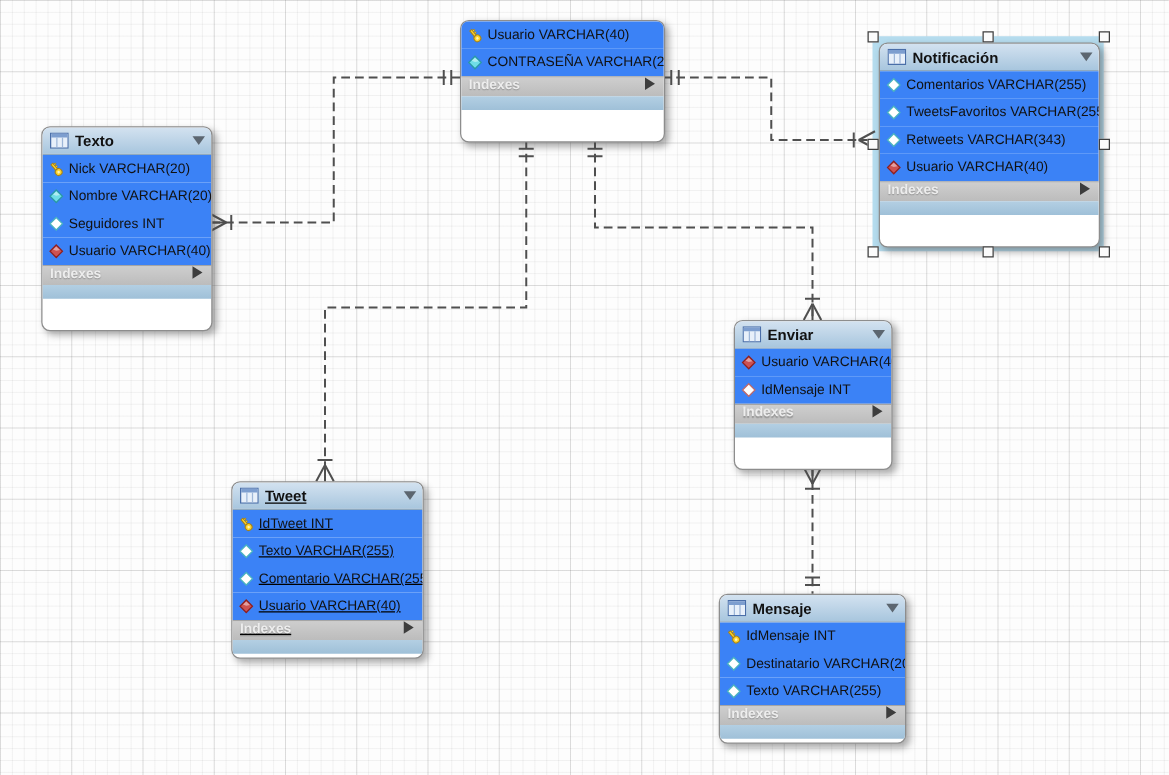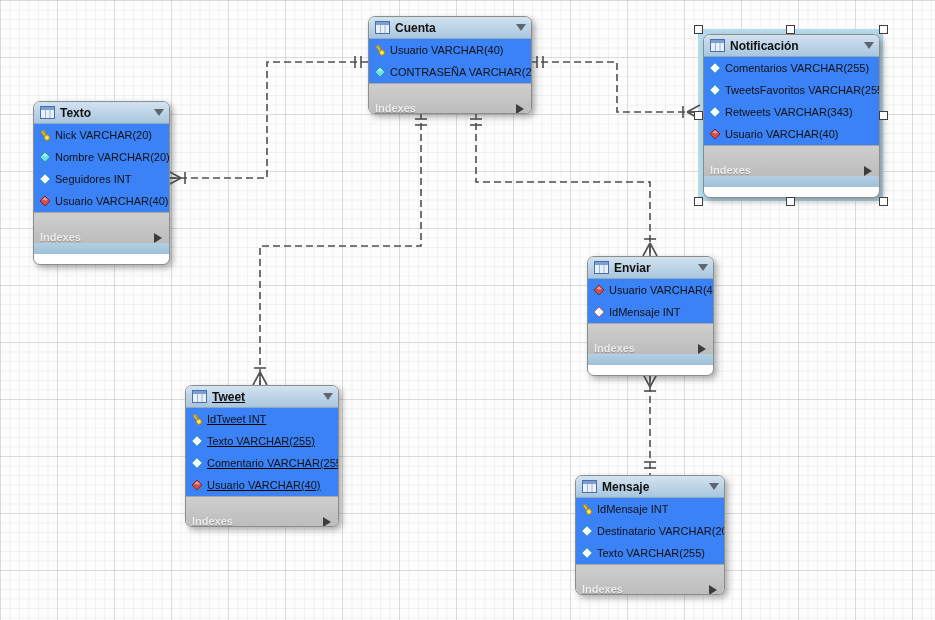--- a/index.html
+++ b/index.html
@@ -22,21 +22,21 @@
     background:#ffffff;box-shadow:3px 3px 6px rgba(70,70,70,0.45);overflow:hidden;}
   .tbl-header{height:22px;display:flex;align-items:center;gap:5px;padding:0 5px 0 6px;
     background:linear-gradient(#d3e2f0,#a8c6de);border-bottom:1px solid #8fa9bf;
     box-sizing:border-box;}
   .tbl-title{font-size:12px;font-weight:bold;color:#111;flex:1;white-space:nowrap;}
   .collapse-arrow{width:0;height:0;border-left:5px solid transparent;
     border-right:5px solid transparent;border-top:7px solid #5c6670;}
   .tbl-row{height:22px;display:flex;align-items:center;gap:4px;padding:0 2px 0 4px;
     background:#3b82f6;box-sizing:border-box;}
   .row-label{font-size:11px;color:#111;white-space:nowrap;}
-  .tbl-footer{height:31px;display:flex;align-items:flex-end;justify-content:space-between;
+  .tbl-footer{height:16px;display:flex;align-items:flex-start;justify-content:space-between;
     padding:0 7px 0 6px;background:linear-gradient(#cecece,#bcbcbc);
     border-top:1px solid #a5a5a5;box-sizing:border-box;}
   .footer-label{font-size:11px;font-weight:bold;color:#ededed;
     text-shadow:0 1px 1px rgba(0,0,0,0.25);}
   .expand-arrow{width:0;height:0;border-top:5px solid transparent;
     border-bottom:5px solid transparent;border-left:8px solid #3d3d3d;}
   .tbl-bottom{height:11px;background:linear-gradient(#b3cfe3,#9fc0d8);}
   .row-icon{flex:0 0 13px;height:13px;display:inline-flex;align-items:center;justify-content:center;}
 </style>
 </head>
@@ -75,32 +75,20 @@
     <line x1="650" y1="387" x2="643" y2="374" stroke="#4f4f4f" stroke-width="1.6"></line>
     <line x1="650" y1="387" x2="657" y2="374" stroke="#4f4f4f" stroke-width="1.6"></line>
     <line x1="650" y1="387" x2="650" y2="374" stroke="#4f4f4f" stroke-width="1.6"></line>
     <line x1="656" y1="391" x2="644" y2="391" stroke="#4f4f4f" stroke-width="1.6"></line>
     <line x1="644" y1="468" x2="656" y2="468" stroke="#4f4f4f" stroke-width="1.6"></line>
     <line x1="644" y1="462" x2="656" y2="462" stroke="#4f4f4f" stroke-width="1.6"></line>
   </svg>
 
 <div class="sel-band" style="left: 698px; top: 29px; width: 185px; height: 172px;"></div>
 <div class="db-table" style="left: 368px; top: 16px; width: 162px; height: 96px;">
-    <div class="tbl-header">
-      <span class="row-icon" style="flex-basis:15px">
-        <svg width="15" height="13" viewBox="0 0 15 13">
-          <rect x="0.5" y="0.5" width="14" height="12" fill="#e8f0fa" stroke="#4a6ea8" stroke-width="1"></rect>
-          <rect x="1" y="1" width="13" height="3" fill="#7d9ecf"></rect>
-          <line x1="5.5" y1="4" x2="5.5" y2="12" stroke="#9db6d8" stroke-width="1"></line>
-          <line x1="10" y1="4" x2="10" y2="12" stroke="#9db6d8" stroke-width="1"></line>
-        </svg>
-      </span>
-      <span class="tbl-title">Cuenta</span>
-      <span class="collapse-arrow"></span>
-    </div>
     <div class="tbl-row">
       <span class="row-icon">
         <svg width="12" height="13" viewBox="0 0 12 13">
           <g transform="rotate(-40 6 6.5)">
             <rect x="5.2" y="1" width="1.9" height="6.5" fill="#ffd42a" stroke="#a5821c" stroke-width="0.8"></rect>
             <rect x="7.1" y="2" width="1.6" height="1.1" fill="#ffd42a" stroke="#a5821c" stroke-width="0.6"></rect>
             <rect x="7.1" y="4.2" width="1.2" height="1.1" fill="#ffd42a" stroke="#a5821c" stroke-width="0.6"></rect>
             <circle cx="6.1" cy="9.4" r="2.7" fill="#ffd42a" stroke="#a5821c" stroke-width="0.9"></circle>
             <circle cx="6.1" cy="9.4" r="1" fill="#fff3b8"></circle>
           </g>

